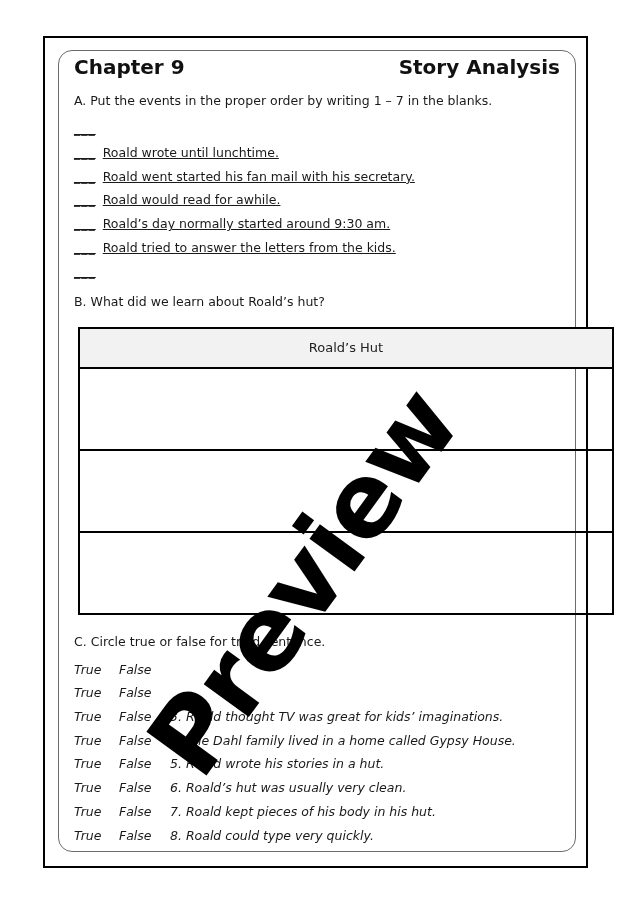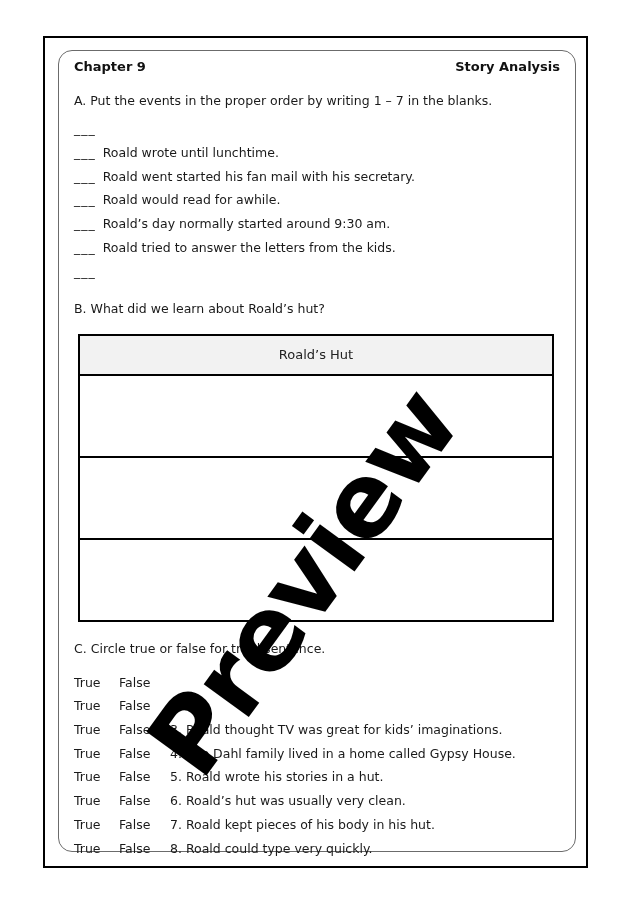--- a/index.html
+++ b/index.html
@@ -32,69 +32,70 @@
     border: 1px solid #6b6b6b;
     border-radius: 14px;
     box-sizing: border-box;
     padding: 6px 15px 0 15px;
     background: #ffffff;
   }
   .card-header {
     display: flex;
     justify-content: space-between;
     align-items: baseline;
-    font-size: 13px;
+    font-size: 20px;
     font-weight: bold;
     line-height: 20px;
     color: #111111;
   }
   .intro {
     font-size: 12.5px;
     line-height: 18px;
     margin: 15px 0 0 0;
   }
   .list-a {
     margin-top: 7px;
+    text-decoration: underline;
   }
   .a-item {
     display: flex;
     align-items: baseline;
     font-size: 12.5px;
     line-height: 23.8px;
     white-space: nowrap;
   }
   .blank {
     display: inline-block;
     letter-spacing: 1px;
     margin-right: 7px;
     color: #222222;
   }
-  .intro-b { margin-top: 16px; }
+  .intro-b { margin-top: 9px; }
   table.hut-table {
     border-collapse: collapse;
-    width: 476px;
+    width: 536px;
     margin: 16px 0 0 4px;
     table-layout: fixed;
   }
   table.hut-table th {
     height: 36px;
     background: #f2f2f2;
     font-weight: normal;
     font-size: 13px;
     color: #222222;
     border: 2px solid #000000;
     text-align: center;
   }
   table.hut-table td {
     height: 78px;
     border: 2px solid #000000;
     background: transparent;
   }
   .intro-c { margin-top: 18px; }
-  .list-c { margin-top: 13px; }
+  .list-c { margin-top: 7px; font-style: italic; }
   .c-row {
     display: grid;
     grid-template-columns: 45px 51px 1fr;
     font-size: 12.5px;
     line-height: 23.7px;
     white-space: nowrap;
   }
   .tf { color: #1a1a1a; }
   .watermark {
     position: absolute;

